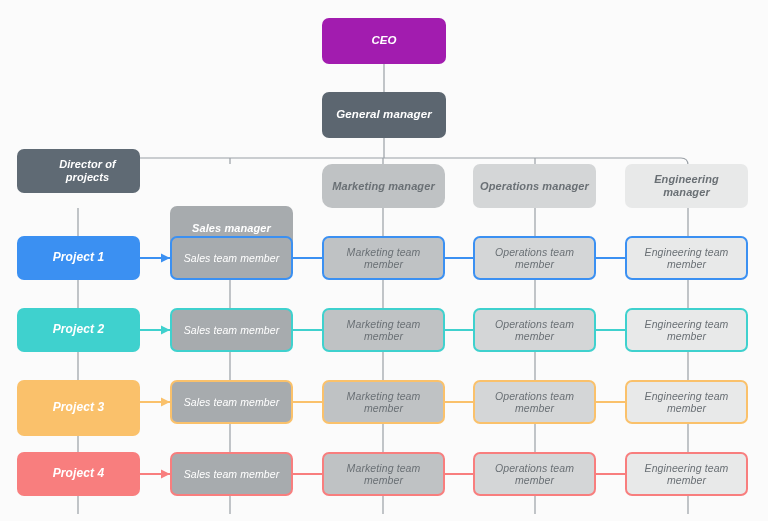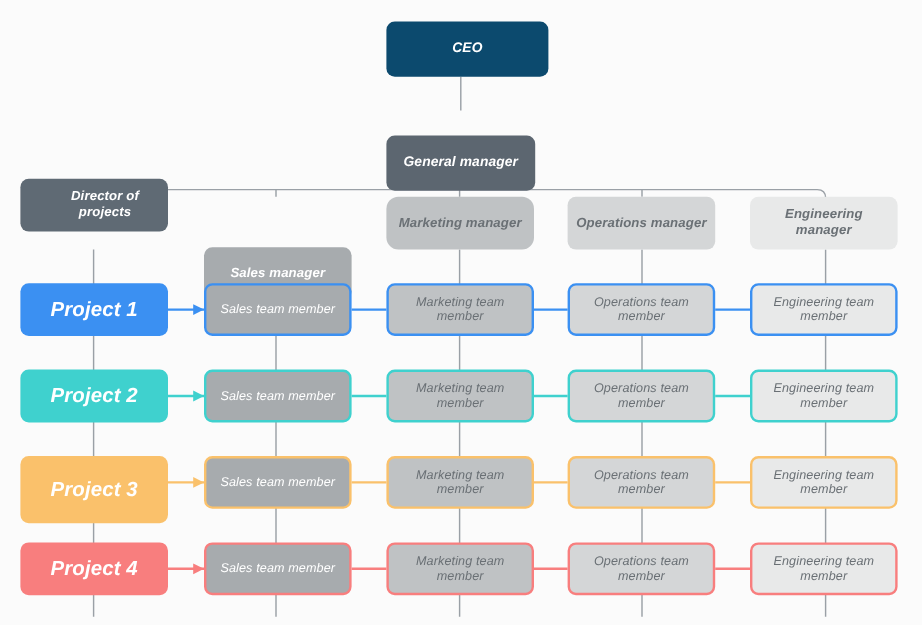--- a/index.html
+++ b/index.html
@@ -42,21 +42,21 @@
     padding: 2px 6px;
     z-index: 3;
   }
   .node.exec {
     font-size: 11.5px;
   }
   .node.manager {
     font-size: 11px;
   }
   .node.project {
-    font-size: 17px;
+    font-size: 12px;
     color: #ffffff;
   }
   .node.member {
     font-style: italic;
     font-weight: normal;
     font-size: 10.5px;
     border-width: 2px;
     border-style: solid;
   }
 </style>
@@ -93,24 +93,24 @@
       <line x1="445" y1="402" x2="473" y2="402" stroke="#fac16b" stroke-width="2"></line>
       <line x1="596" y1="402" x2="625" y2="402" stroke="#fac16b" stroke-width="2"></line>
       <line x1="140" y1="474" x2="170" y2="474" stroke="#f87e7e" stroke-width="2"></line>
       <polygon points="161,469.5 170,474 161,478.5" fill="#f87e7e"></polygon>
       <line x1="293" y1="474" x2="322" y2="474" stroke="#f87e7e" stroke-width="2"></line>
       <line x1="445" y1="474" x2="473" y2="474" stroke="#f87e7e" stroke-width="2"></line>
       <line x1="596" y1="474" x2="625" y2="474" stroke="#f87e7e" stroke-width="2"></line>
     </svg>
 
   <div id="nodes">
-      <div class="node exec" style="left: 322px; top: 18px; width: 135px; height: 46px; background: #0c4a6e; color: rgb(255, 255, 255);">
+      <div class="node exec" style="left: 322px; top: 18px; width: 124px; height: 46px; background: #a21caf; color: rgb(255, 255, 255);">
         <span>CEO</span>
       </div>
-      <div class="node exec" style="left: 322px; top: 92px; width: 124px; height: 46px; background: rgb(92, 102, 112); color: rgb(255, 255, 255); margin-top: 21px;">
+      <div class="node exec" style="left: 322px; top: 92px; width: 124px; height: 46px; background: rgb(92, 102, 112); color: rgb(255, 255, 255);">
         <span>General manager</span>
       </div>
       <div class="node manager" style="left: 17px; top: 149px; width: 123px; height: 44px; background: rgb(95, 106, 116); color: rgb(255, 255, 255); padding-left: 24px;">
         <span>Director of projects</span>
       </div>
       <div class="node manager" style="left: 170px; top: 164px; width: 123px; height: 44px; background: rgb(167, 171, 174); color: rgb(255, 255, 255); margin-top: 42px;">
         <span>Sales manager</span>
       </div>
       <div class="node manager" style="left: 322px; top: 164px; width: 123px; height: 44px; background: rgb(191, 194, 196); color: rgb(106, 112, 117); border-radius: 10px;">
         <span>Marketing manager</span>

